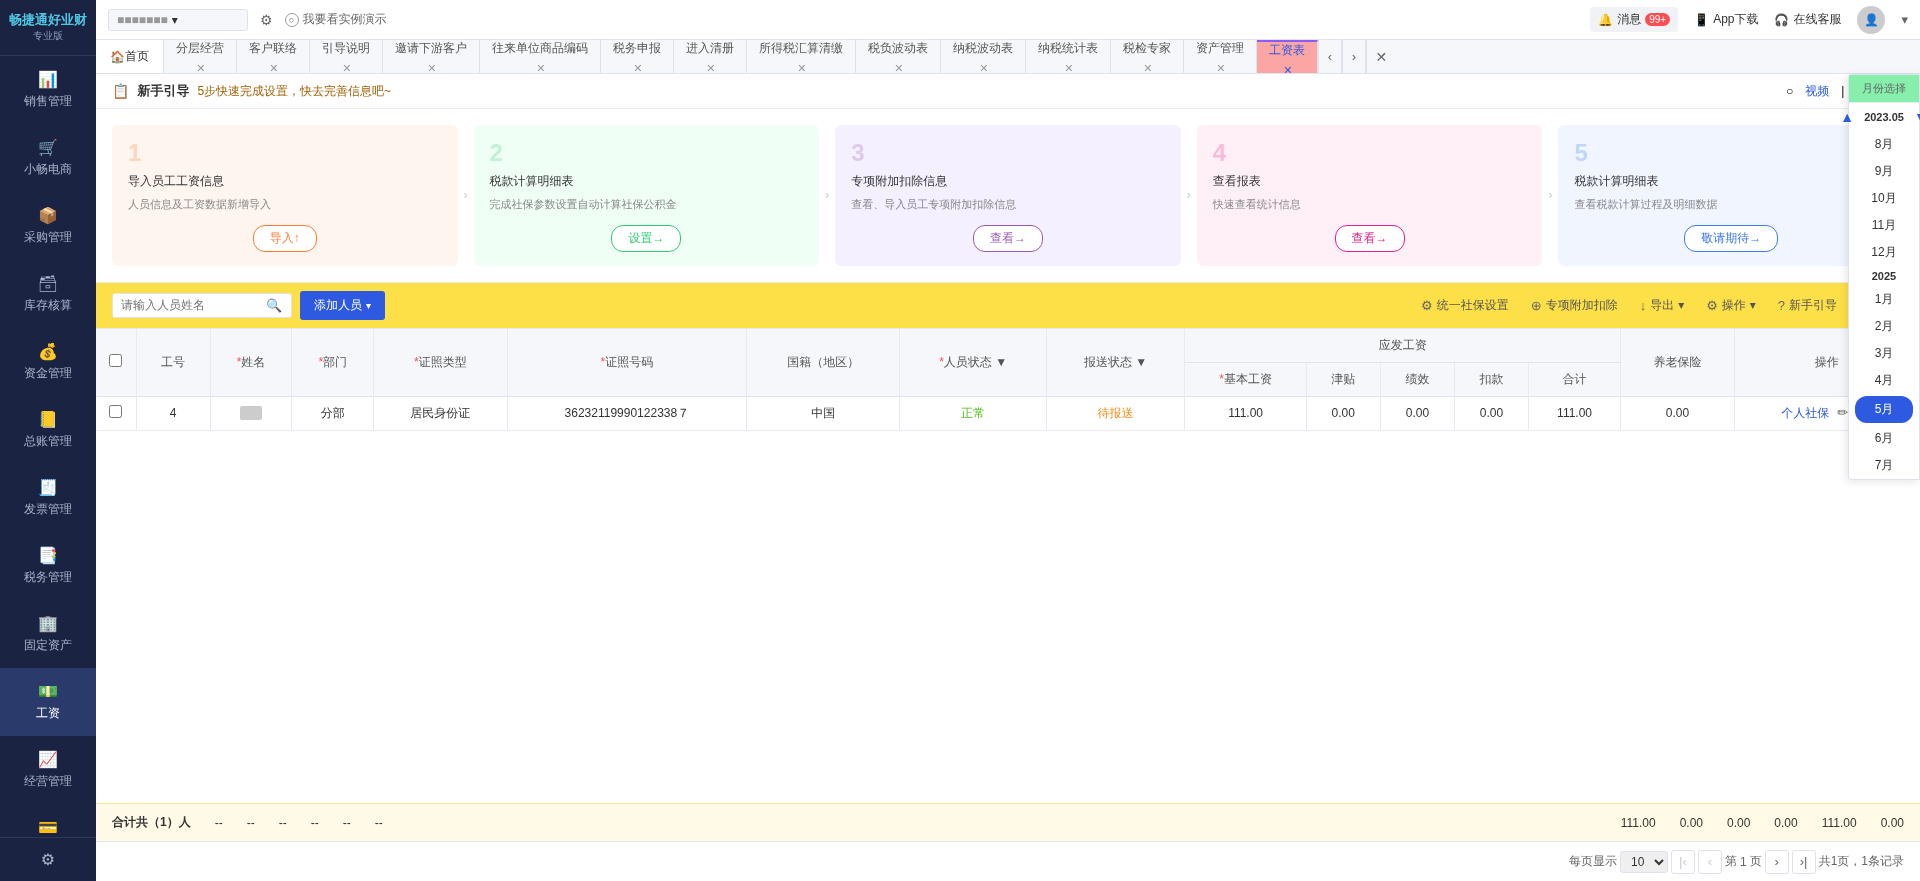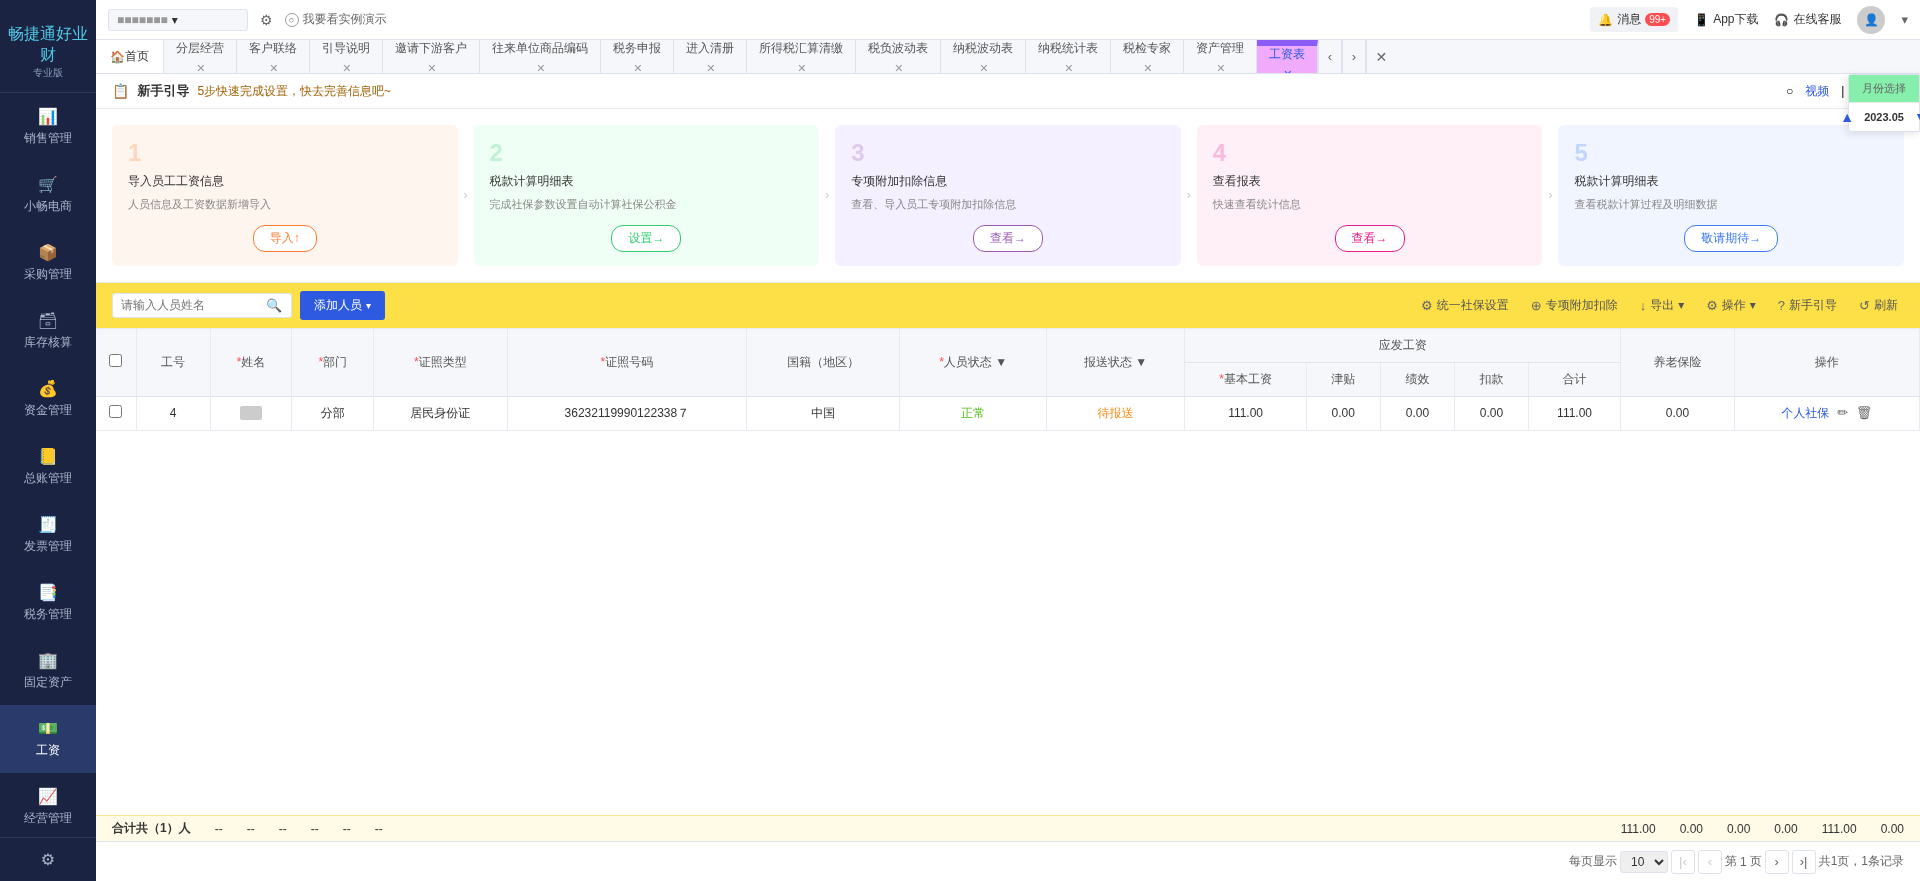--- a/index.html
+++ b/index.html
@@ -16,25 +16,24 @@
     }
     #sidebar-logo {
       padding: 12px 8px;
       display: flex;
       flex-direction: column;
       align-items: center;
       border-bottom: 1px solid #2d3a5a;
     }
     #sidebar-logo .logo-text {
       color: #4fc8e4;
-      font-size: 16px;
-      font-weight: normal;
+      font-size: 13px;
+      font-weight: bold;
       line-height: 1.3;
       text-align: center;
-      margin-top: 12px;
     }
     #sidebar-logo .logo-sub {
       color: #8899bb;
       font-size: 10px;
     }
     .sidebar-menu {
       flex: 1;
       overflow-y: auto;
     }
     .sidebar-item {
@@ -136,21 +135,21 @@
       gap: 5px;
       border-right: 1px solid #dde2ec;
       cursor: pointer;
       color: #555;
       font-size: 12px;
       white-space: nowrap;
       flex-shrink: 0;
       background: #f5f7fa;
       flex-direction: column;
     }
-    .tab-item.active { background: #f0abfc; color: #2d5ae0; border-top: 6px solid #8b5cf6; }
+    .tab-item.active { background: #fca5a5; color: #2d5ae0; border-top: 2px solid #8b5cf6; }
     .tab-item .tab-close { color: #999; font-size: 11px; cursor: pointer; margin-left: 2px; }
     .tab-item.active .tab-close { color: #2d5ae0; }
     .tab-home { padding: 0 14px; background: #fff; color: #333; border-right: 1px solid #dde2ec; height: 34px; display: flex; align-items: center; font-size: 12px; cursor: pointer; }
     .tab-nav-btn {
       width: 24px; height: 34px; display: flex; align-items: center; justify-content: center;
       border-left: 1px solid #dde2ec; border-right: 1px solid #dde2ec; cursor: pointer; color: #666;
       background: #f5f7fa; font-size: 13px; flex-shrink: 0;
     }
     .tab-close-all {
       width: 30px; height: 34px; display: flex; align-items: center; justify-content: center;
@@ -341,21 +340,21 @@
     input[type="checkbox"] { cursor: pointer; }
     .status-normal { color: #52c41a; }
     .status-pending { color: #fa8c16; }
     .action-links { display: flex; gap: 8px; justify-content: center; }
     .action-link { color: #2d5ae0; cursor: pointer; font-size: 12px; }
     .action-icon { color: #666; cursor: pointer; font-size: 13px; }
     .blurred { background: #ccc; color: #ccc; border-radius: 2px; font-size: 12px; user-select: none; }
 
     
     #footer {
-      height: 26px;
+      height: 38px;
       background: #fffbe6;
       border-top: 1px solid #ffe58f;
       display: flex;
       align-items: center;
       padding: 0 16px;
       gap: 24px;
       flex-shrink: 0;
       color: #333;
       font-size: 12px;
     }
@@ -797,13 +796,29 @@
   </div>
 </div>
 
 <div id="month-picker">
   <div class="month-picker-title">月份选择</div>
   <div class="month-picker-nav">
     <button class="mp-nav-btn">▲</button>
     <span class="year-display">2023.05</span>
     <button class="mp-nav-btn">▼</button>
   </div>
+  <div class="month-list" id="month-list">
+
+  <div class="month-item">8月</div>
+      <div class="month-item">9月</div>
+      <div class="month-item">10月</div>
+      <div class="month-item">11月</div>
+      <div class="month-item">12月</div>
+      <div class="year-display" style="text-align: center; padding: 4px 0px;">2025</div>
+      <div class="month-item">1月</div>
+      <div class="month-item">2月</div>
+      <div class="month-item">3月</div>
+      <div class="month-item">4月</div>
+      <div class="month-item active">5月</div>
+      <div class="month-item">6月</div>
+      <div class="month-item">7月</div>
+    </div>
 </div>
 
 </body></html>

